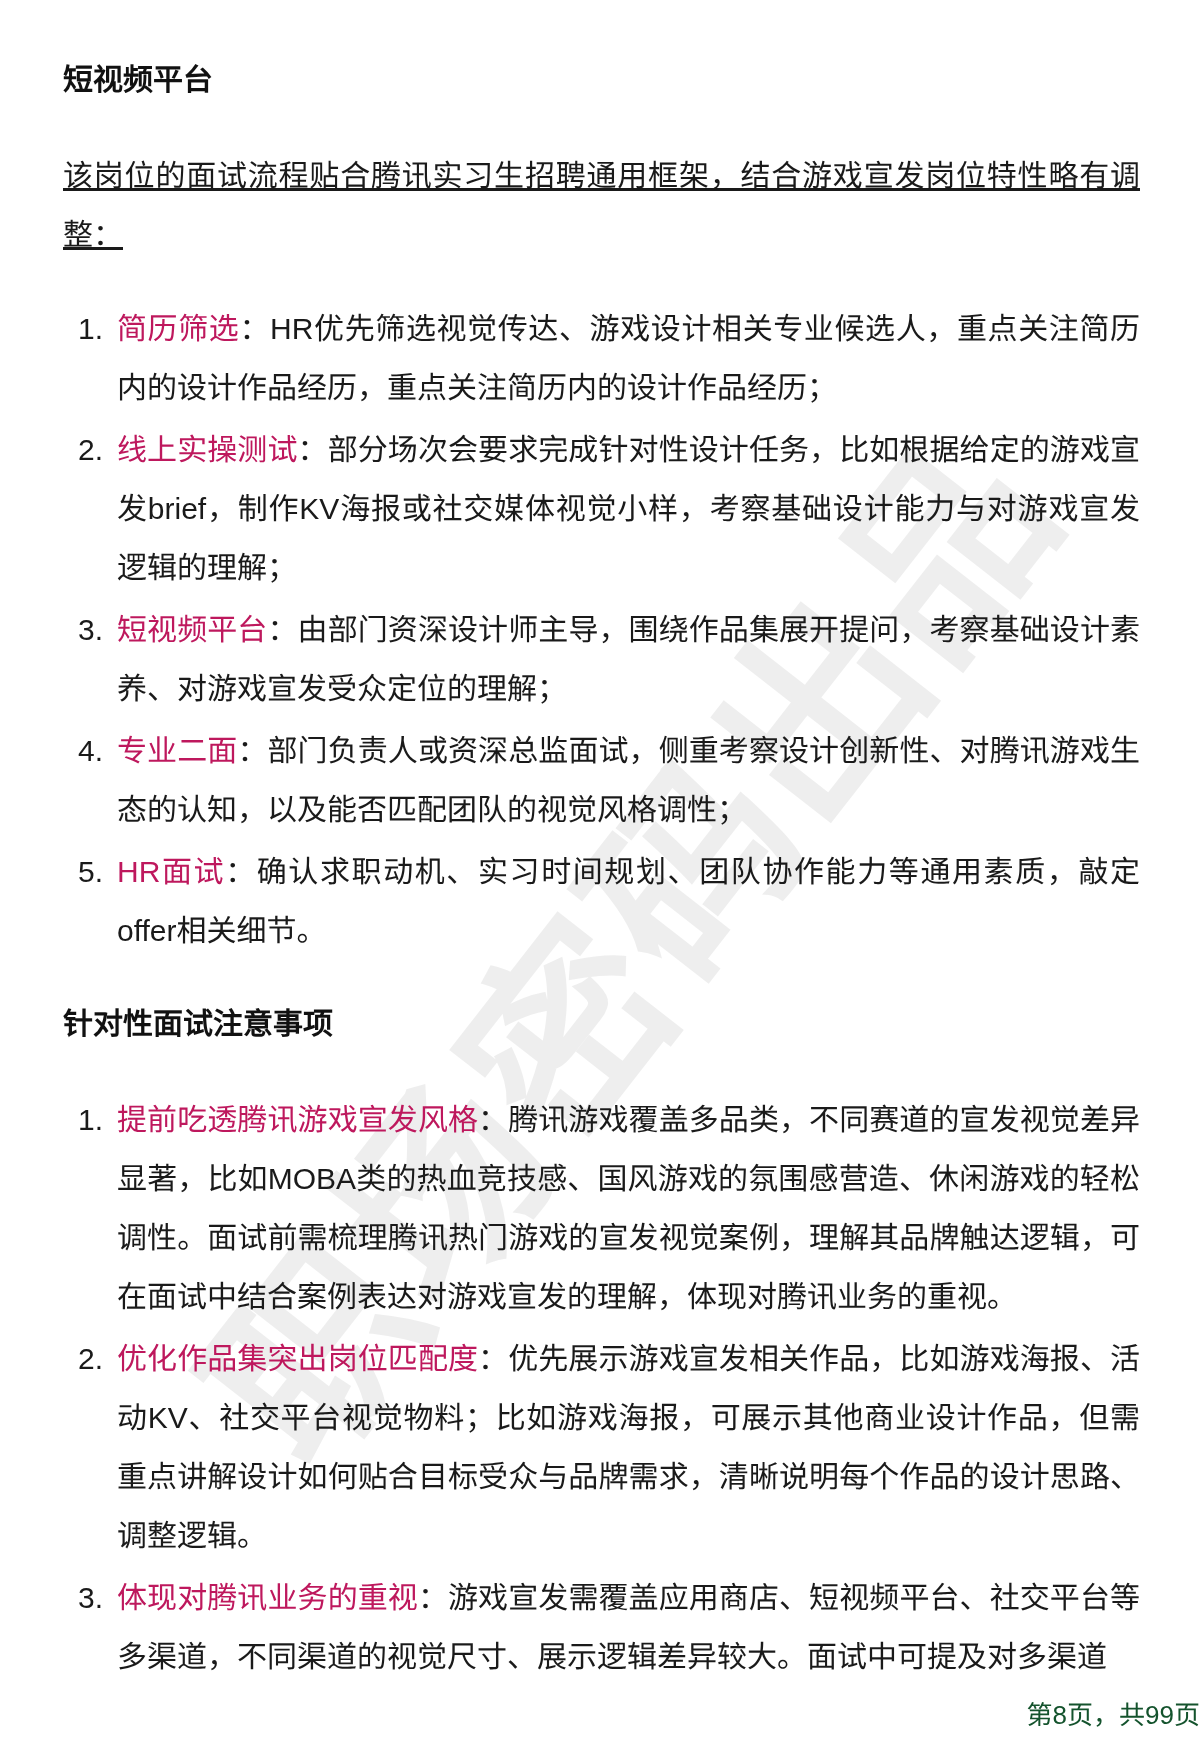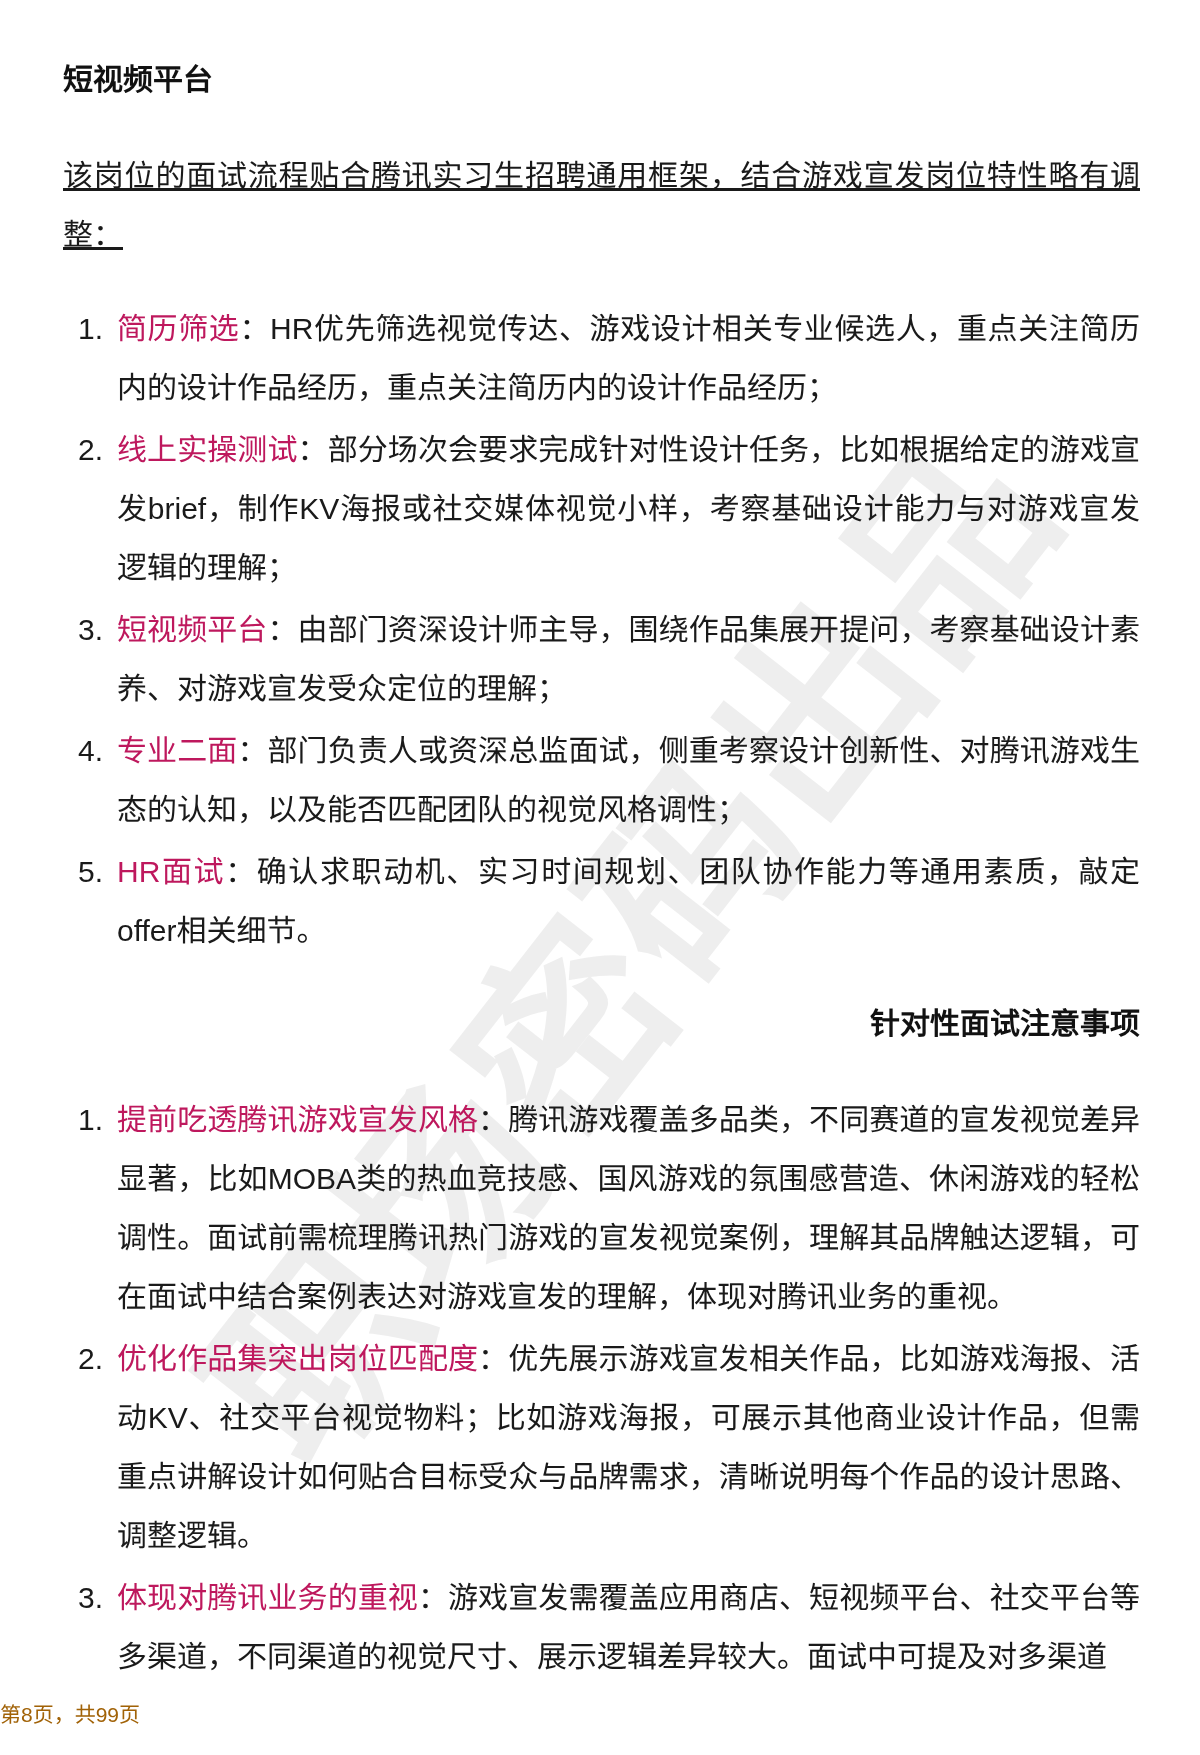--- a/index.html
+++ b/index.html
@@ -36,21 +36,20 @@
     padding: 62px 60px 0 63px;
   }
   h1.sec-heading {
     font-size: 30px;
     line-height: 36px;
     font-weight: 700;
     color: #111;
   }
   h1.sec-heading.second {
     margin-top: 46px;
-    text-align: right;
   }
   p.intro {
     margin-top: 48px;
     font-size: 30px;
     line-height: 59px;
     text-align: justify;
     text-decoration: underline;
   }
   ol.doc-list {
     list-style: none;
@@ -75,24 +74,24 @@
   }
   ol.doc-list li .item-label {
     font-weight: 400;
     color: #be185d;
   }
   .footer {
     position: absolute;
     left: 0;
     bottom: 20px;
     width: 100%;
-    text-align: left;
-    font-size: 21px;
+    text-align: right;
+    font-size: 26px;
     line-height: 40px;
-    color: #a16207;
+    color: #14532d;
     z-index: 1;
   }
 </style>
 </head>
 <body>
 
 <div class="page">
 
   <div class="watermark">职场密码出品</div>
 

